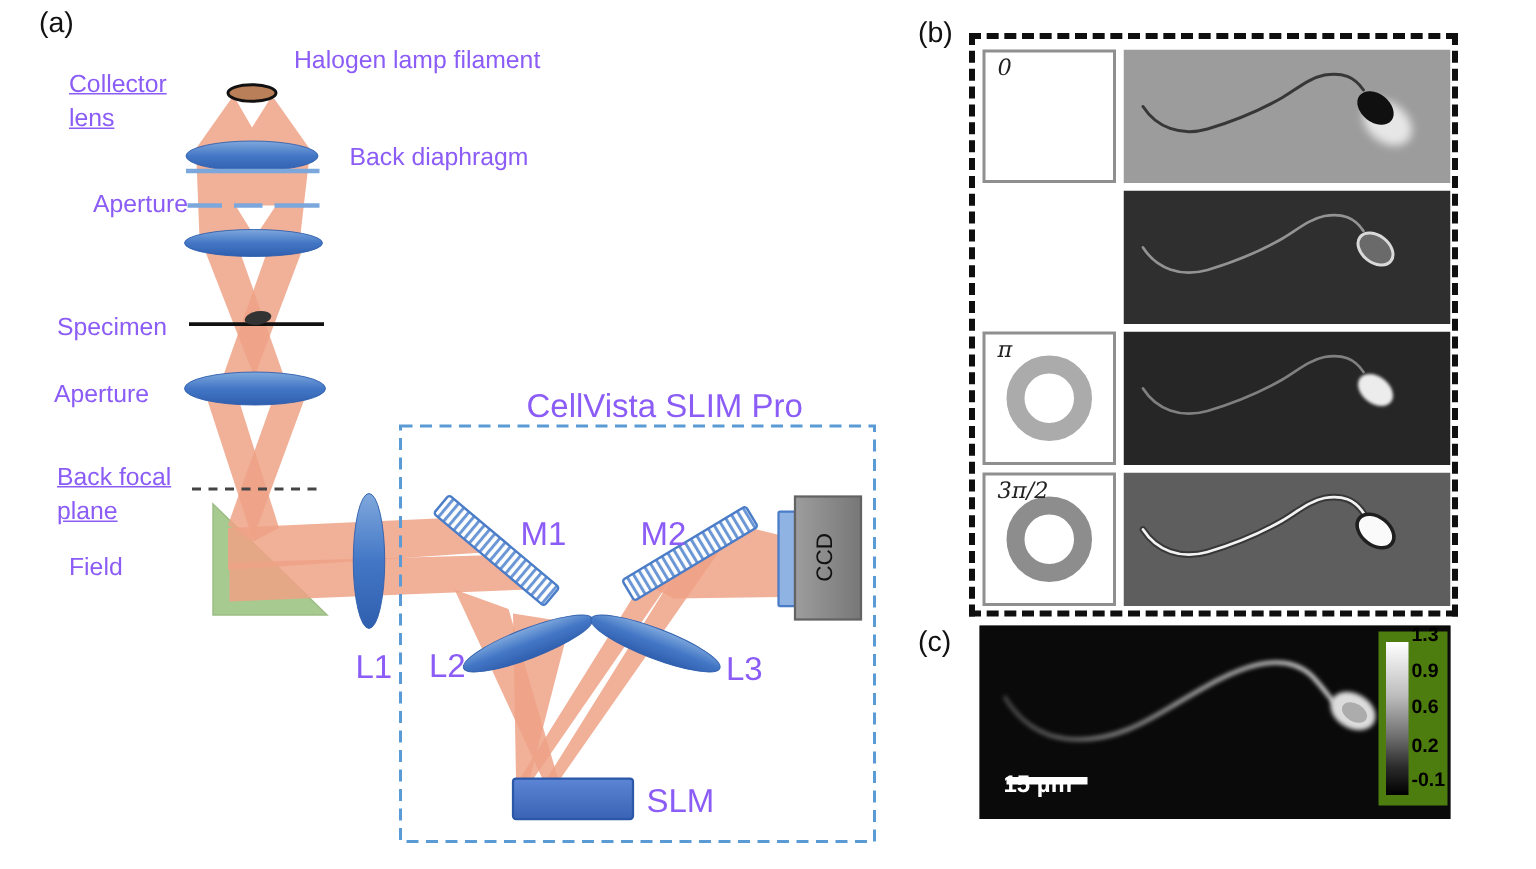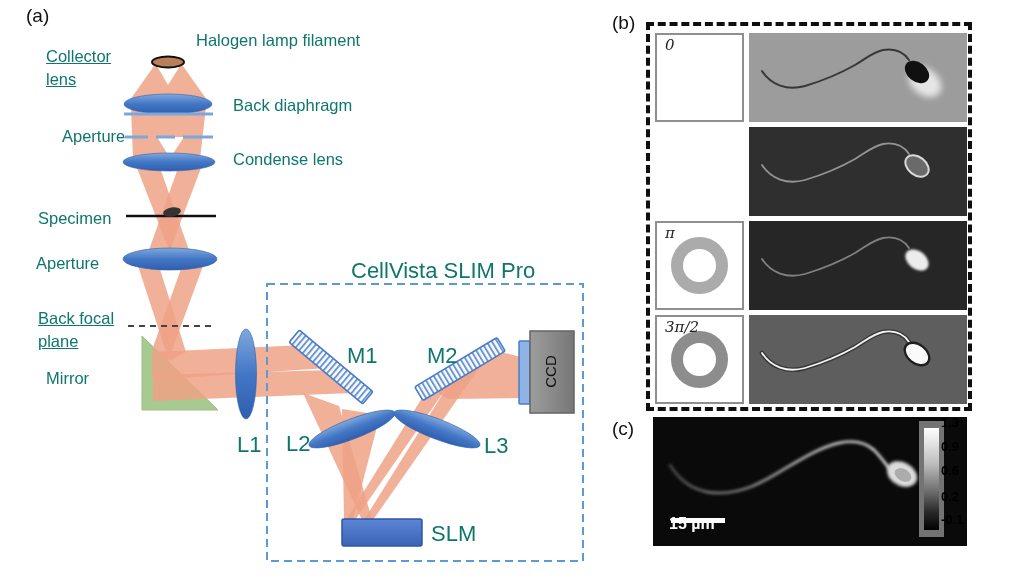--- a/index.html
+++ b/index.html
@@ -1,41 +1,41 @@
 <!DOCTYPE html>
 <html><head>
 <meta charset="utf-8">
 <style>
   html,body{margin:0;padding:0;background:#fff;}
   .page{position:relative;width:1024px;height:579px;background:#ffffff;overflow:hidden;
         font-family:"Liberation Sans",sans-serif;color:#1a1a1a;}
   .abs{position:absolute;}
   .plabel{position:absolute;font-size:19px;color:#111;}
-  .lbl{position:absolute;font-size:16.5px;line-height:1.38;color:#0f766e;white-space:nowrap;}
+  .lbl{position:absolute;font-size:16.5px;line-height:1.38;color:#8b5cf6;white-space:nowrap;}
   .lbl.wrap{white-space:normal;text-decoration:underline;}
   .lbl.sm{font-size:22px;}
   .ccd-lbl{position:absolute;left:528px;top:363px;width:44px;text-align:center;
            font-size:15px;transform:rotate(-90deg);color:#111;}
   
   .b-box{position:absolute;left:646px;top:22px;width:326px;height:389px;
          border:4px dashed #0f0f0f;box-sizing:border-box;}
   .phase-square{position:absolute;left:655px;width:89px;height:89px;background:#fff;
                 border:2px solid #8f8f8f;box-sizing:border-box;
                 display:flex;align-items:center;justify-content:center;}
   .phase-lbl{position:absolute;top:1px;left:8px;font-family:"DejaVu Serif",serif;
              font-style:italic;font-size:15px;color:#222;}
   .ring{width:33px;height:33px;border-radius:50%;}
   .b-img{position:absolute;left:749px;width:218px;height:89px;line-height:0;}
   .b-img svg{display:block;}
   
   .c-img{position:absolute;left:653px;top:417px;width:314px;height:129px;background:#0a0a0a;line-height:0;}
   .c-img svg{display:block;}
   .scalebar{position:absolute;left:18px;top:101px;width:54px;height:5px;background:#fff;}
   .scalebar-lbl{position:absolute;left:16px;top:107px;font-size:16px;font-weight:bold;color:#fff;white-space:nowrap;}
-  .cbar{position:absolute;left:266px;top:4px;width:25px;height:116px;background:#737373;}
+  .cbar{position:absolute;left:266px;top:4px;width:46px;height:116px;background:#4d7c0f;}
   .cbar-grad{position:absolute;left:5px;top:7px;width:15px;height:102px;
              background:linear-gradient(180deg,#ffffff 0%,#bdbdbd 35%,#6e6e6e 62%,#2a2a2a 82%,#000 100%);}
   .cbar-tick{position:absolute;left:22px;width:24px;font-size:13px;font-weight:bold;color:#000;white-space:nowrap;}
 </style>
 </head>
 <body>
 
 <div class="page">
 
   <div class="plabel" style="left:26px;top:5px">(a)</div>
@@ -117,25 +117,24 @@
 
     <rect x="342" y="519" width="80" height="27" rx="2" fill="url(#slmGrad)" stroke="#2b57a8" stroke-width="1.5"></rect>
 
     <rect x="267" y="284" width="316" height="277" fill="none" stroke="#5b9bd5" stroke-width="2" stroke-dasharray="8 5"></rect>
   </svg>
 
   <div class="lbl" style="left:196px;top:29px">Halogen lamp filament</div>
   <div class="lbl wrap" style="left:46px;top:45px;width:85px">Collector lens</div>
   <div class="lbl" style="left:233px;top:94px">Back diaphragm</div>
   <div class="lbl" style="left:62px;top:125px">Aperture</div>
-  <div class="lbl" style="left:233px;top:148px">Condense lens</div>
   <div class="lbl" style="left:38px;top:207px">Specimen</div>
   <div class="lbl" style="left:36px;top:252px">Aperture</div>
   <div class="lbl wrap" style="left:38px;top:307px;width:88px">Back focal plane</div>
-  <div class="lbl" style="left:46px;top:367px">Mirror</div>
+  <div class="lbl" style="left:46px;top:367px">Field</div>
   <div class="lbl sm" style="left:351px;top:256px">CellVista SLIM Pro</div>
   <div class="lbl sm" style="left:347px;top:341px">M1</div>
   <div class="lbl sm" style="left:427px;top:341px">M2</div>
   <div class="lbl sm" style="left:237px;top:430px">L1</div>
   <div class="lbl sm" style="left:286px;top:429px">L2</div>
   <div class="lbl sm" style="left:484px;top:431px">L3</div>
   <div class="lbl sm" style="left:431px;top:519px">SLM</div>
   <div class="ccd-lbl">CCD</div>
 
   <div class="plabel" style="left:612px;top:12px">(b)</div>

